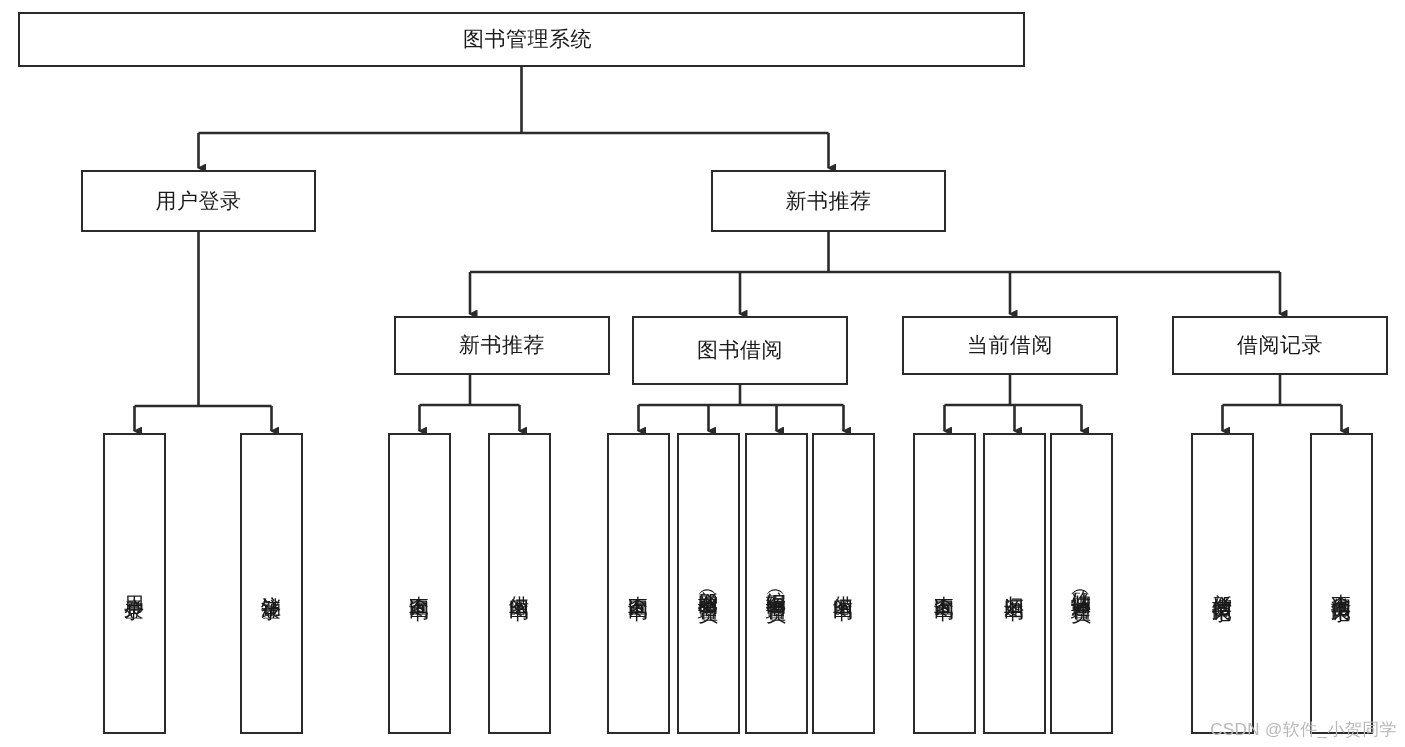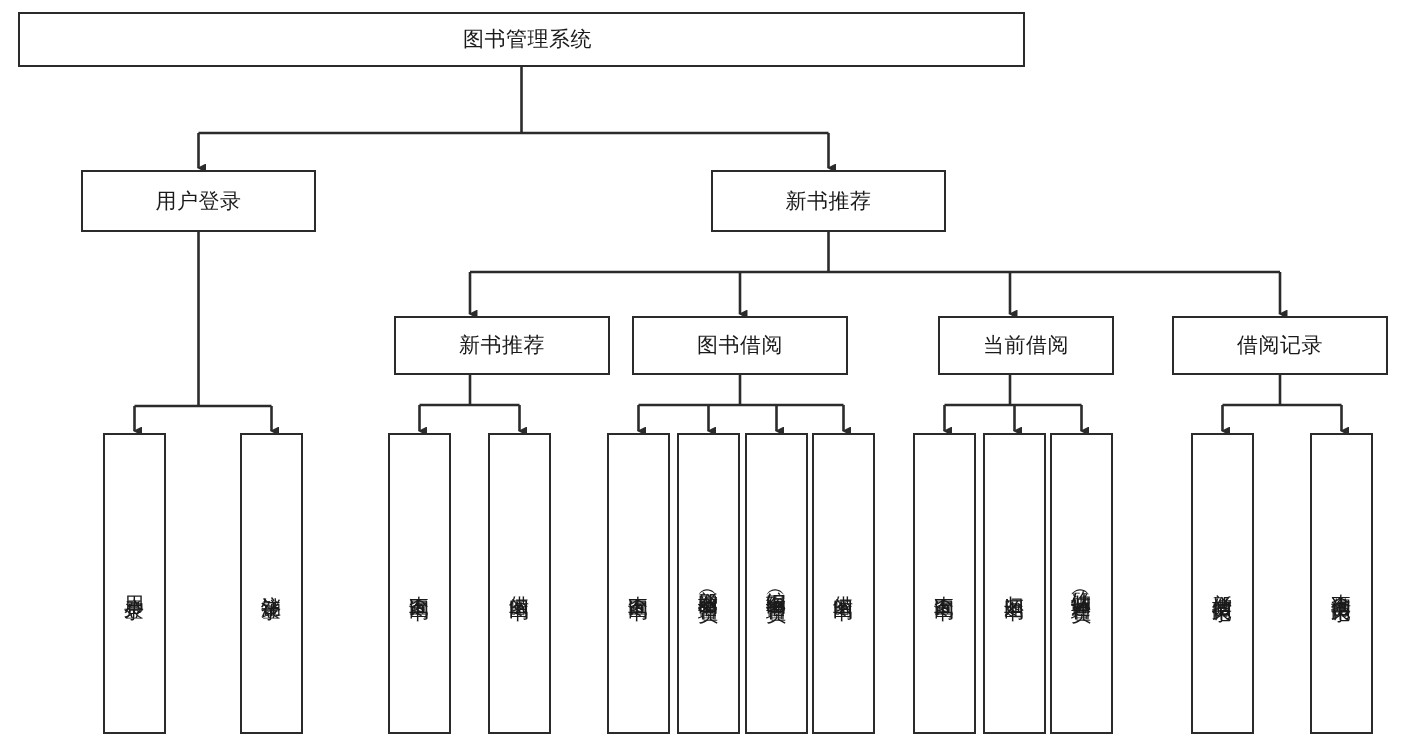--- a/index.html
+++ b/index.html
@@ -119,24 +119,24 @@
       </div>
       <div class="node-box" style="left: 81px; top: 170px; width: 235px; height: 62px;">
         <span class="node-label">用户登录</span>
       </div>
       <div class="node-box" style="left: 711px; top: 170px; width: 235px; height: 62px;">
         <span class="node-label">新书推荐</span>
       </div>
       <div class="node-box" style="left: 362px; top: 316px; width: 216px; height: 59px; margin-left: 32px;">
         <span class="node-label">新书推荐</span>
       </div>
-      <div class="node-box" style="left: 632px; top: 316px; width: 216px; height: 59px;">
+      <div class="node-box" style="left: 632px; top: 316px; width: 216px; height: 69px;">
         <span class="node-label">图书借阅</span>
       </div>
-      <div class="node-box" style="left: 902px; top: 316px; width: 176px; height: 59px; margin-left: 36px;">
+      <div class="node-box" style="left: 902px; top: 316px; width: 216px; height: 59px;">
         <span class="node-label">当前借阅</span>
       </div>
       <div class="node-box" style="left: 1172px; top: 316px; width: 216px; height: 59px;">
         <span class="node-label">借阅记录</span>
       </div>
       <div class="node-box node-vertical" style="left: 103px; top: 433px; width: 63px; height: 301px;">
         <span class="node-label">用户登录</span>
       </div>
       <div class="node-box node-vertical" style="left: 240px; top: 433px; width: 63px; height: 301px;">
         <span class="node-label">注销登录</span>
@@ -169,13 +169,14 @@
         <span class="node-label">确认归还（管理员）</span>
       </div>
       <div class="node-box node-vertical" style="left: 1191px; top: 433px; width: 63px; height: 301px;">
         <span class="node-label">新增借阅记录</span>
       </div>
       <div class="node-box node-vertical" style="left: 1310px; top: 433px; width: 63px; height: 301px;">
         <span class="node-label">查询借阅记录</span>
       </div>
     </div>
 
+  <div class="watermark">CSDN @软件_小贺同学</div>
 </div>
 
 </body></html>

